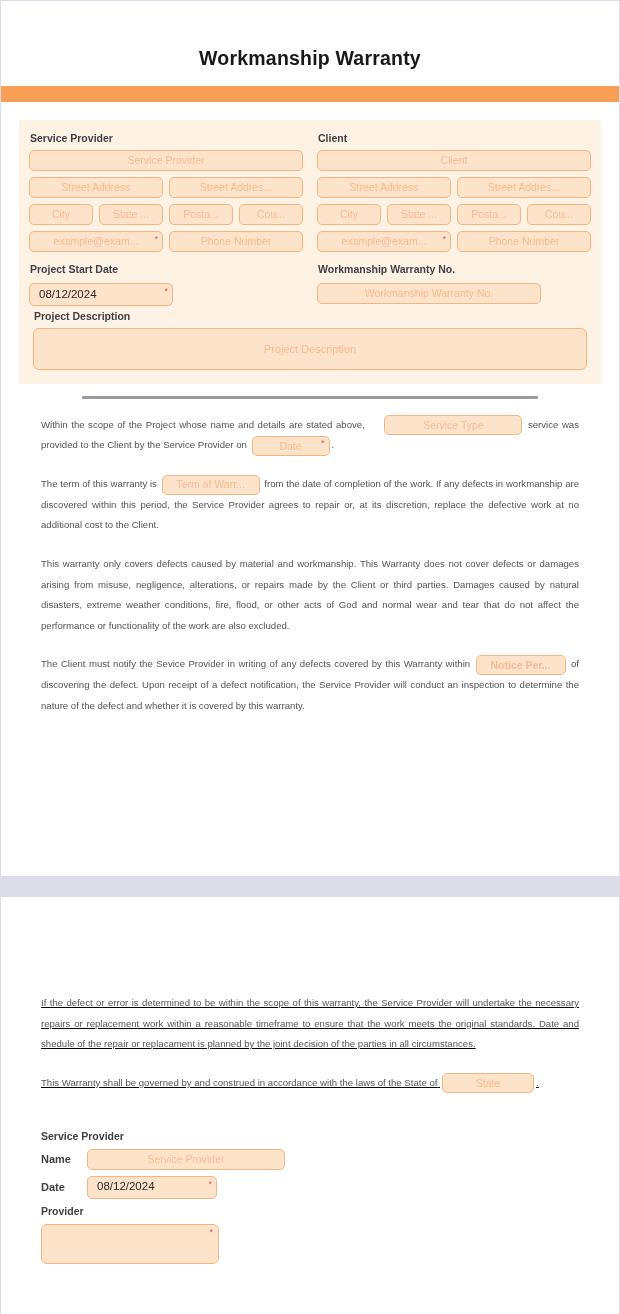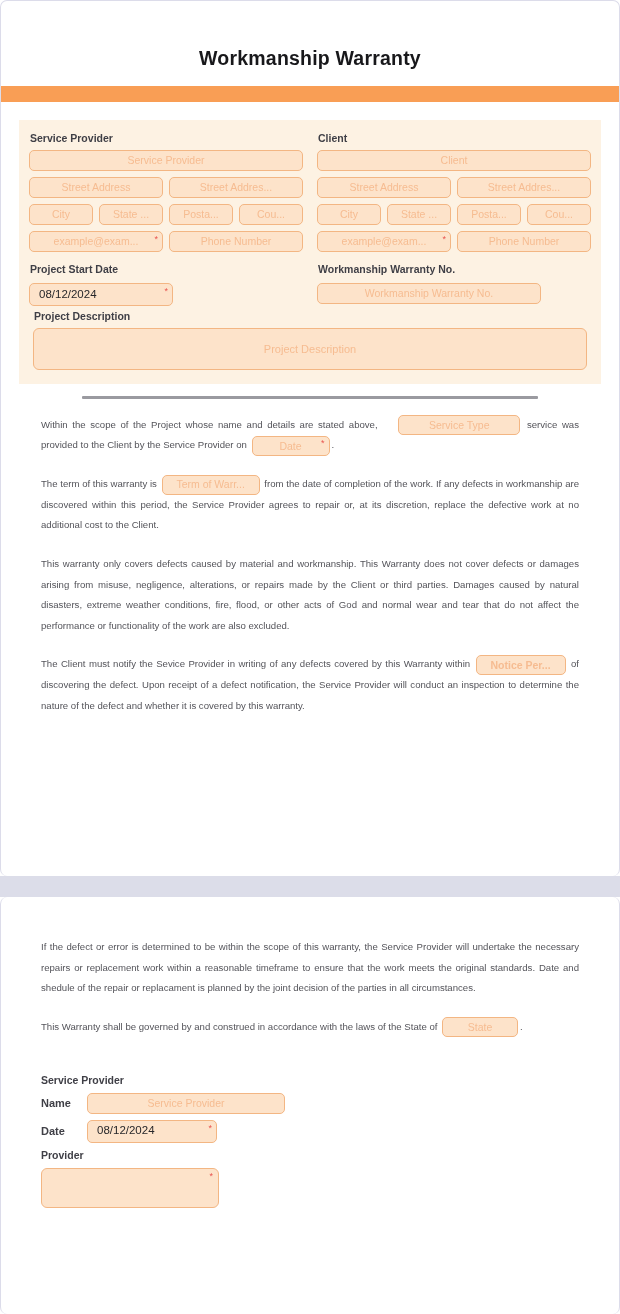--- a/index.html
+++ b/index.html
@@ -20,21 +20,20 @@
   }
 
   
   .page {
     background: #ffffff;
     border-left: 1px solid #dcdcea;
     border-right: 1px solid #dcdcea;
     box-sizing: border-box;
     width: 620px;
     position: relative;
-    border-radius: 7px;
   }
   .page-1 { border-top: 1px solid #dcdcea; height: 876px; }
   .page-2 { height: 417px; }
   .page-gap {
     height: 21px;
     background: #dcdde9;
     width: 620px;
     box-sizing: border-box;
   }
 
@@ -178,25 +177,25 @@
     margin: 0 2px;
   }
   .inl .star {
     position: absolute;
     right: 4px;
     top: 2px;
     color: #e8534f;
     font-size: 9px;
     line-height: 1;
   }
-  .inl.w-service { width: 122px; margin-left: 16px; }
+  .inl.w-service { width: 138px; margin-left: 16px; }
   .inl.w-date { width: 78px; }
   .inl.w-term { width: 98px; }
   .inl.w-notice { width: 90px; font-weight: bold; }
-  .inl.w-state { width: 76px; }
+  .inl.w-state { width: 92px; }
 
   
   .sig-wrap { padding: 36px 40px 0 40px; }
   .sig-title {
     font-size: 10.5px;
     font-weight: bold;
     color: #3f3f46;
     margin: 0 0 7px 0;
   }
   .sig-row {
@@ -346,21 +345,21 @@
         <span class="inl w-notice">Notice Per...</span>
         <span>of discovering the defect. Upon receipt of a defect notification, the Service Provider will conduct an inspection to determine the nature of the defect and whether it is covered by this warranty.</span>
       </p>
 
     </div>
   </div>
 
   <div class="page-gap"></div>
 
   <div class="page page-2">
-    <div class="body" style="padding-top:40px;">
+    <div class="body" style="padding-top:96px;text-decoration:underline;">
 
       <p class="para">If the defect or error is determined to be within the scope of this warranty, the Service Provider will undertake the necessary repairs or replacement work within a reasonable timeframe to ensure that the work meets the original standards. Date and shedule of the repair or replacament is planned by the joint decision of the parties in all circumstances.</p>
 
       <p class="para">
         <span>This Warranty shall be governed by and construed in accordance with the laws of the State of</span>
         <span class="inl w-state">State</span><span>.</span>
       </p>
     </div>
 
     <div class="sig-wrap">

